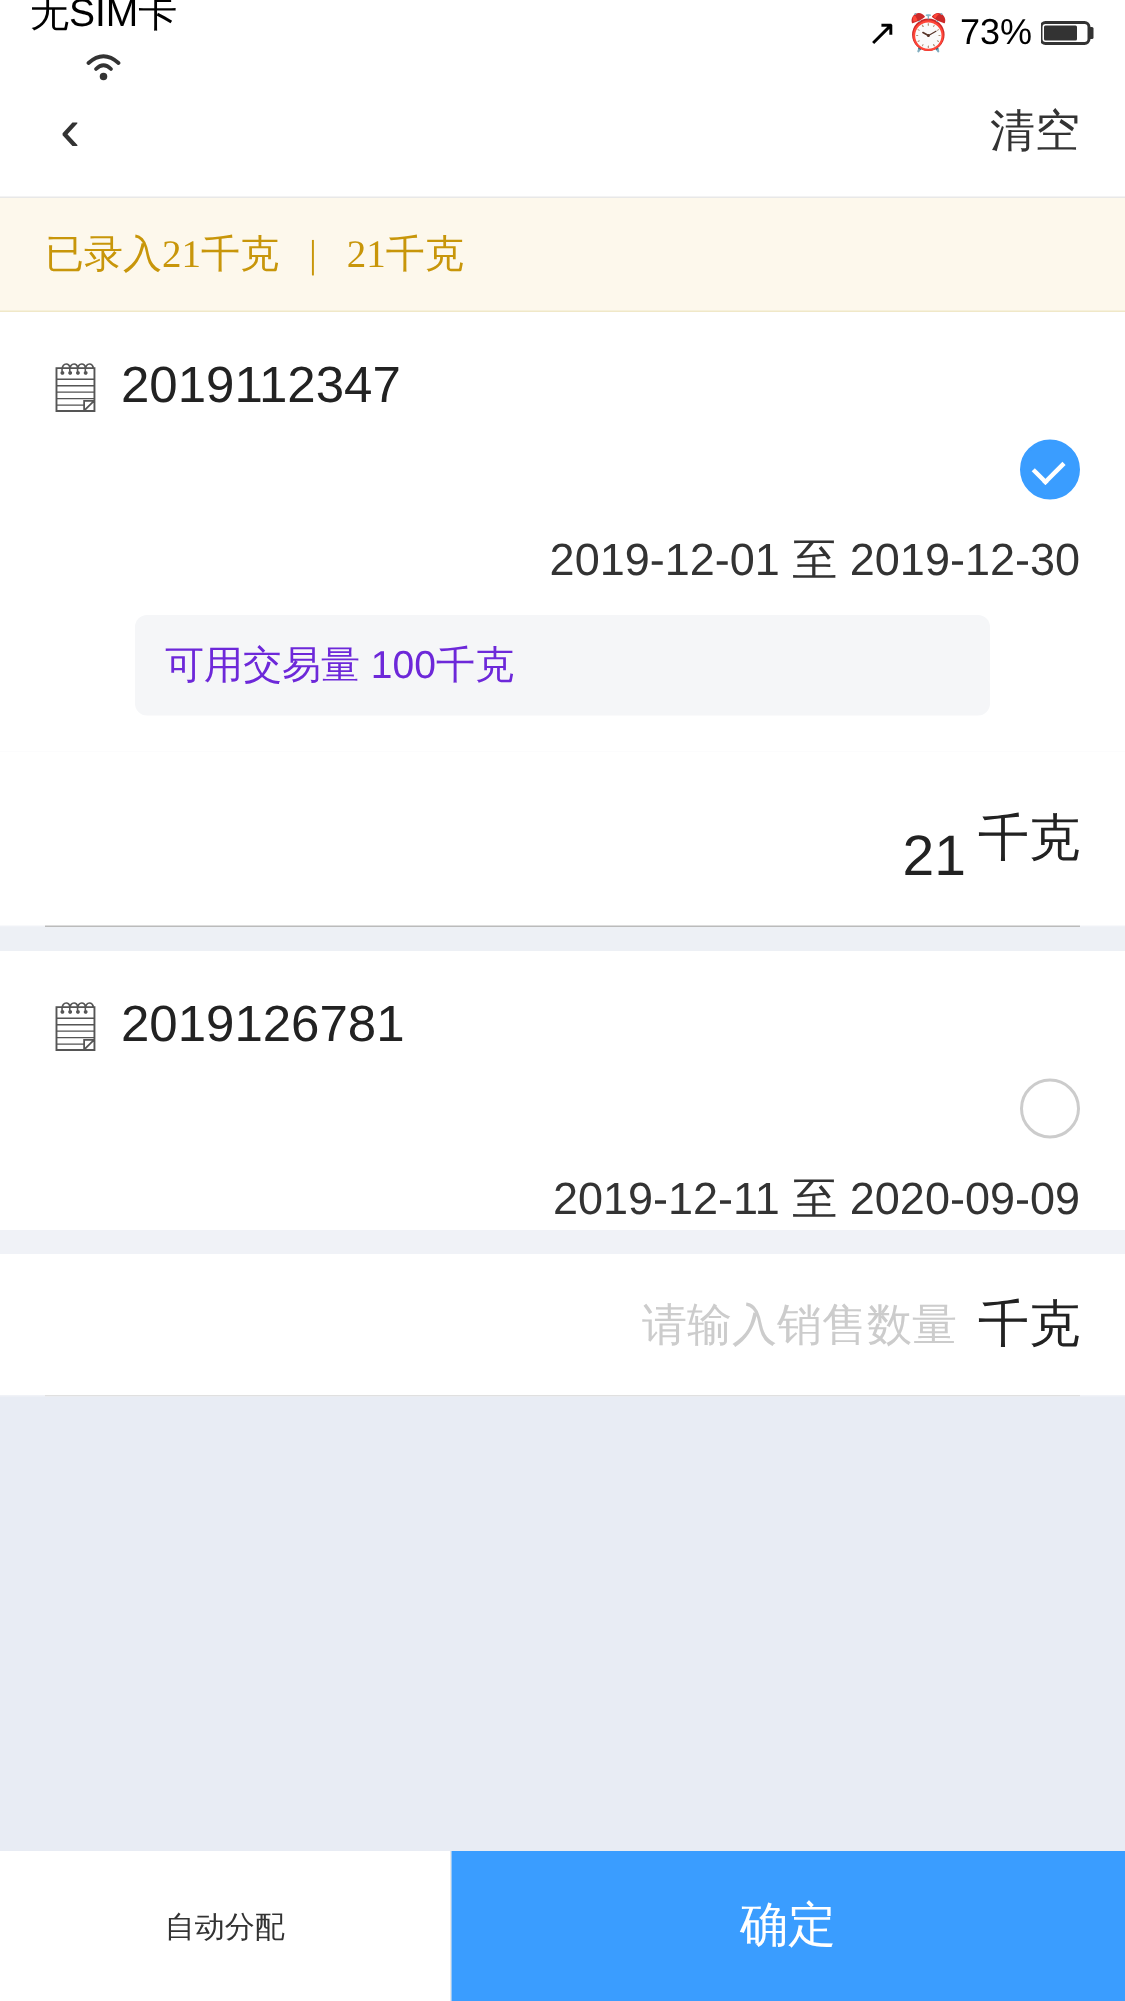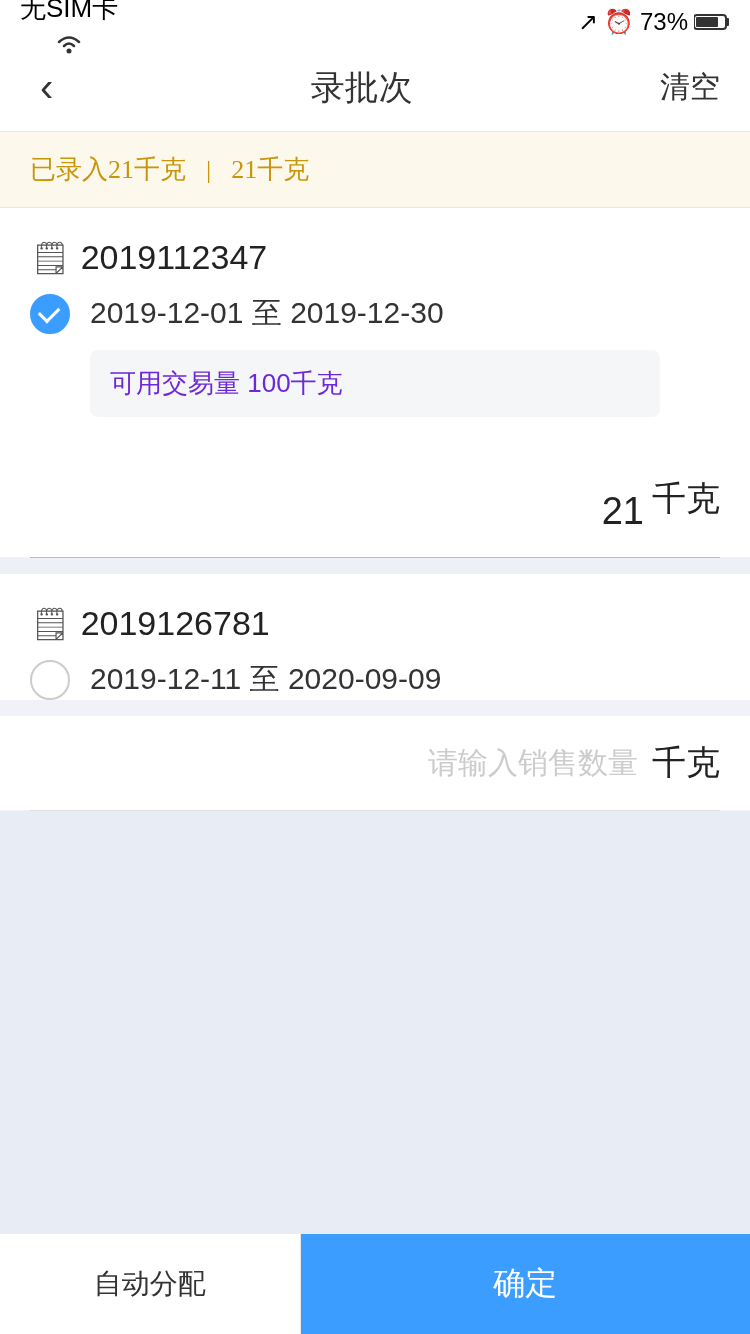--- a/index.html
+++ b/index.html
@@ -119,23 +119,24 @@
     }
 
     .batch-number {
       font-size: 34px;
       font-weight: 500;
       color: #222;
     }
 
     .batch-row {
       display: flex;
-      align-items: center;
+      align-items: flex-end;
       gap: 20px;
       margin-bottom: 16px;
+      flex-direction: column;
     }
 
     .radio-circle {
       width: 40px;
       height: 40px;
       border-radius: 50%;
       border: 2px solid #ccc;
       background: #fff;
       flex-shrink: 0;
       display: flex;
@@ -263,21 +264,21 @@
       display: flex;
       position: fixed;
       bottom: 0;
       left: 0;
     }
 
     .btn-auto {
       flex: 1;
       background: #fff;
       border: none;
-      font-size: 28px;
+      font-size: 20px;
       color: #333;
       cursor: pointer;
       display: flex;
       align-items: center;
       justify-content: center;
       border-right: 1px solid #e8e8e8;
     }
 
     .btn-confirm {
       flex: 1.5;
@@ -315,21 +316,20 @@
     <svg width="36" height="18" viewBox="0 0 36 18">
       <rect x="0" y="2" width="32" height="14" rx="3" stroke="#333" stroke-width="2" fill="none"></rect>
       <rect x="32" y="5" width="3" height="8" rx="1" fill="#333"></rect>
       <rect x="2" y="4" width="22" height="10" rx="1" fill="#333"></rect>
     </svg>
   </div>
 </div>
 
 <div class="nav-bar">
   <span class="nav-back">‹</span>
-  <span class="nav-title">录批次</span>
   <span class="nav-clear">清空</span>
 </div>
 
 <div class="info-bar">
   <span class="info-label">已录入21千克</span>
   <span class="info-divider">|</span>
   <span class="info-value">21千克</span>
 </div>
 
 <div class="card">

